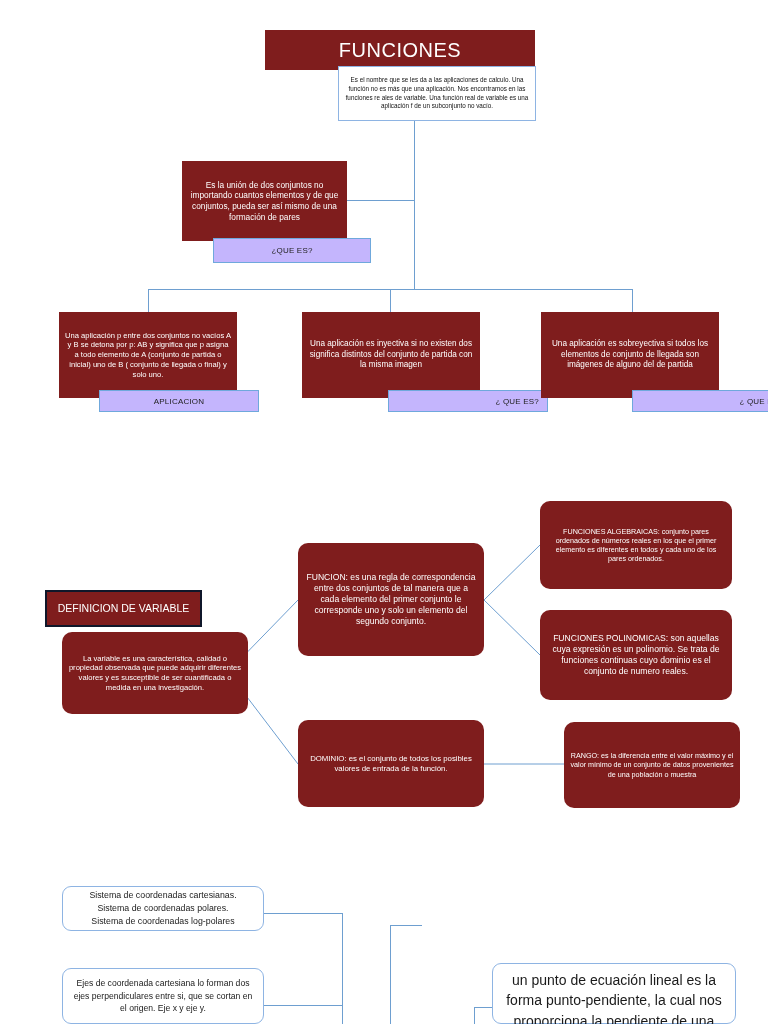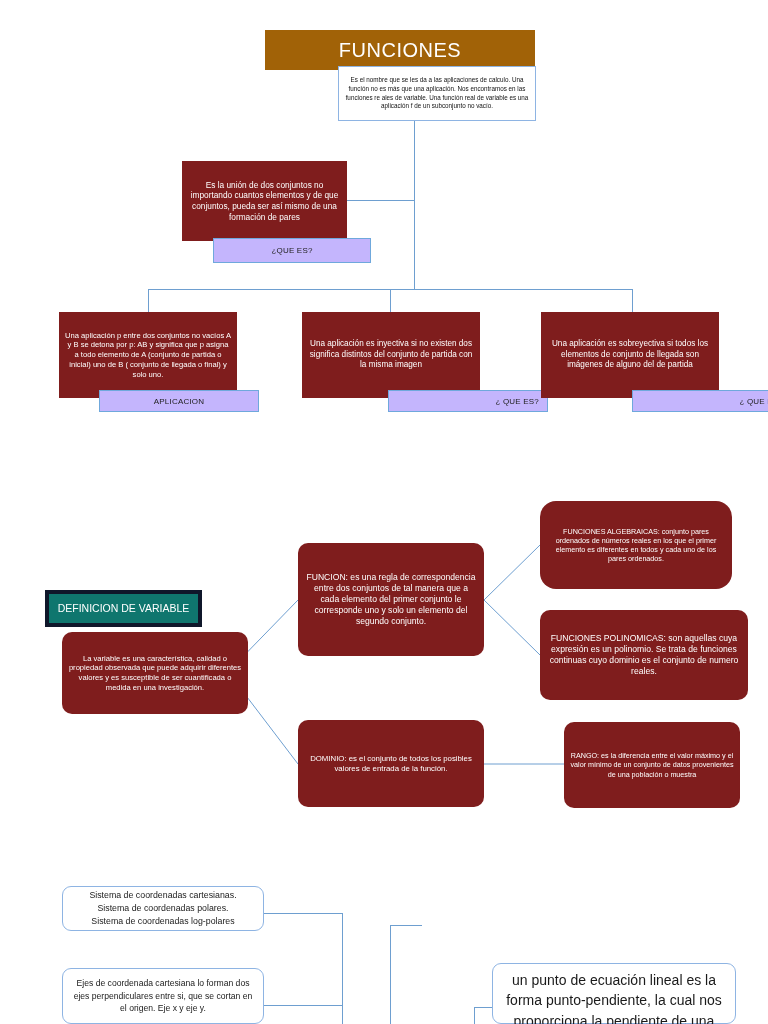--- a/index.html
+++ b/index.html
@@ -38,21 +38,21 @@
     display: flex;
     align-items: center;
     text-align: center;
     font-size: 8px;
     letter-spacing: .2px;
   }
   .label-box.center { justify-content: center; }
   .label-box.right { justify-content: flex-end; padding-right: 8px; margin-left: 44px; }
   .title-box {
     position: absolute;
-    background: #a16207;
+    background: #7f1d1d;
     color: #ffffff;
     display: flex;
     align-items: center;
     justify-content: center;
     text-align: center;
   }
   .outline-box {
     position: absolute;
     background: #ffffff;
     border: 1px solid #8EB4E3;
@@ -141,39 +141,39 @@
 
     <line x1="228" y1="672" x2="298" y2="764"></line>
 
     <line x1="484" y1="600" x2="540" y2="545"></line>
 
     <line x1="484" y1="600" x2="540" y2="655"></line>
 
     <line x1="484" y1="764" x2="564" y2="764"></line>
   </svg>
 
-  <div style="position:absolute; left:45px; top:590px; width:157px; height:37px; background:#0f766e;
-              border:4px solid #0f172a; color:#ffffff; font-size:10.5px; line-height:1.35;
+  <div style="position:absolute; left:45px; top:590px; width:157px; height:37px; background:#7f1d1d;
+              border:2px solid #0f172a; color:#ffffff; font-size:10.5px; line-height:1.35;
               display:flex; align-items:center; justify-content:center; text-align:center;">
     <span>DEFINICION DE VARIABLE</span>
   </div>
 
   <div class="box rounded" style="left:42px; top:632px; width:186px; height:82px; font-size:7.6px;margin-left:20px;">
     <span>La variable es una característica, calidad o propiedad observada que puede adquirir diferentes valores y es susceptible de ser cuantificada o medida en una investigación.</span>
   </div>
 
   <div class="box rounded" style="left:298px; top:543px; width:186px; height:113px; font-size:8.6px;">
     <span>FUNCION: es una regla de correspondencia entre dos conjuntos de tal manera que a cada elemento del primer conjunto le corresponde uno y solo un elemento del segundo conjunto.</span>
   </div>
 
-  <div class="box rounded" style="left:540px; top:501px; width:192px; height:88px; font-size:7.2px;border-radius:16px;">
+  <div class="box rounded" style="left:540px; top:501px; width:192px; height:88px; font-size:7.2px;">
     <span>FUNCIONES ALGEBRAICAS:  conjunto pares ordenados de números reales en los que el primer elemento es diferentes en todos y cada uno de los pares ordenados.</span>
   </div>
 
-  <div class="box rounded" style="left:540px; top:610px; width:208px; height:90px; font-size:8.6px;">
+  <div class="box rounded" style="left:540px; top:610px; width:192px; height:90px; font-size:8.6px;">
     <span>FUNCIONES POLINOMICAS: son aquellas cuya expresión es un polinomio. Se trata de funciones continuas cuyo dominio es el conjunto de numero reales.</span>
   </div>
 
   <div class="box rounded" style="left:298px; top:720px; width:186px; height:87px; font-size:7.8px;">
     <span>DOMINIO: es el conjunto de todos los posibles valores de entrada de la función.</span>
   </div>
 
   <div class="box rounded" style="left:564px; top:722px; width:176px; height:86px; font-size:7.2px;">
     <span>RANGO: es la diferencia entre el valor máximo y el valor mínimo de un conjunto de datos provenientes de una población o muestra</span>
   </div>

